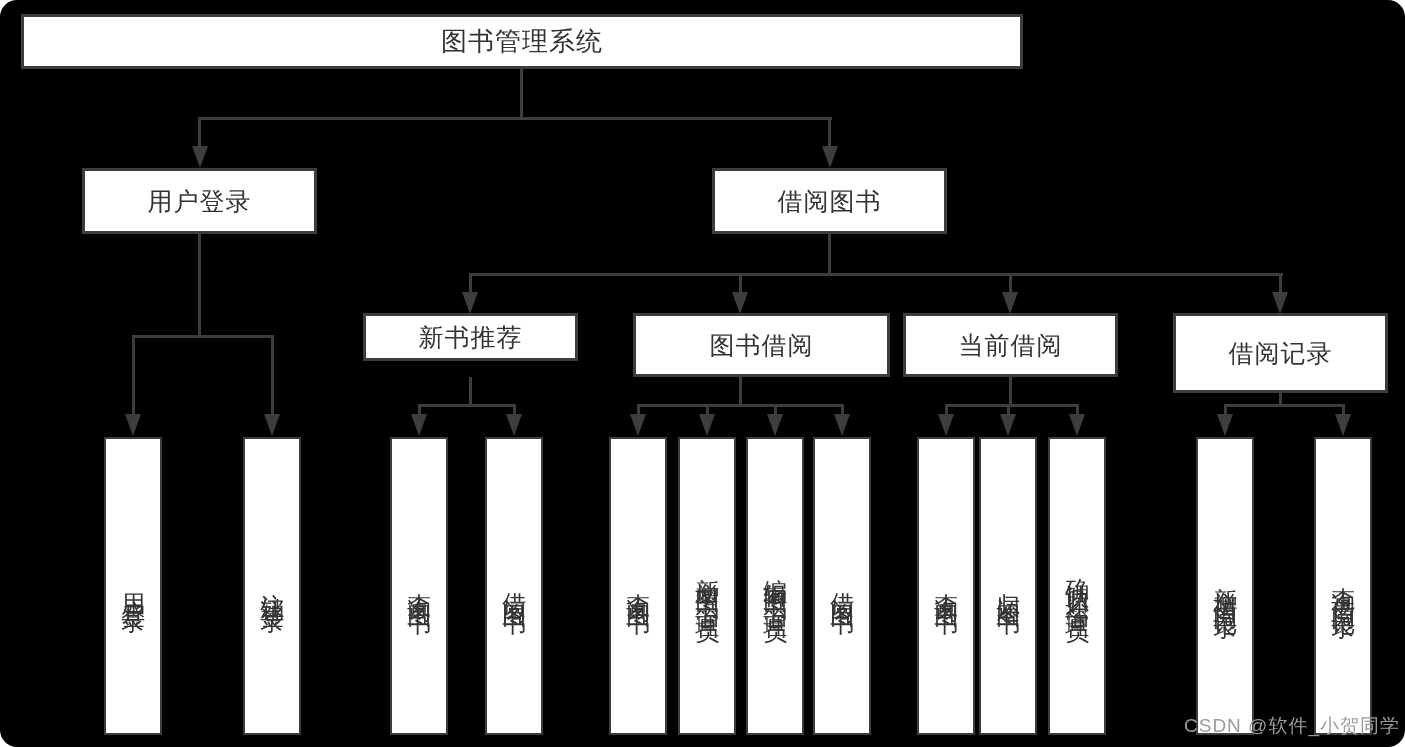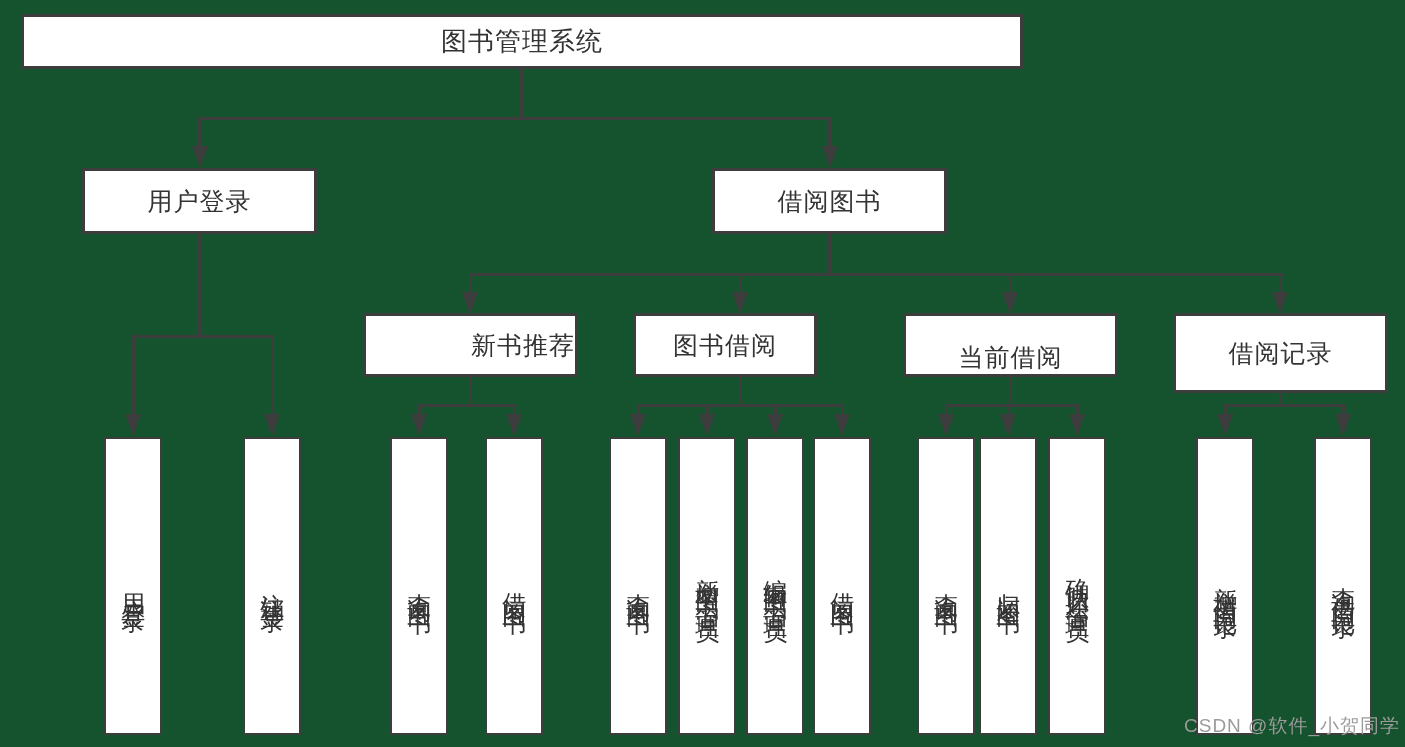--- a/index.html
+++ b/index.html
@@ -1,22 +1,23 @@
 <!DOCTYPE html>
 <html><head>
 <meta charset="utf-8">
 <style>
   html, body { margin: 0; padding: 0; background: #ffffff; }
   #stage {
     position: relative;
     width: 1405px;
     height: 747px;
-    background: #14532d;
+    background: #000000;
     font-family: "Liberation Sans", sans-serif;
     overflow: hidden;
+    border-radius: 17px;
   }
   .box-h {
     position: absolute;
     box-sizing: border-box;
     background: #ffffff;
     border: 3px solid #3d3d3d;
     display: flex;
     align-items: center;
     justify-content: center;
     color: #333333;
@@ -106,27 +107,27 @@
   <div class="line" style="left:469px; top:273px; width:814px; height:3px;"></div>
   <div class="line" style="left:469px; top:273px; width:3px; height:20px;"></div>
   <div class="ah" style="left:462px; top:292px;"></div>
   <div class="line" style="left:739px; top:273px; width:3px; height:20px;"></div>
   <div class="ah" style="left:732px; top:292px;"></div>
   <div class="line" style="left:1009px; top:273px; width:3px; height:20px;"></div>
   <div class="ah" style="left:1002px; top:292px;"></div>
   <div class="line" style="left:1279px; top:273px; width:3px; height:20px;"></div>
   <div class="ah" style="left:1272px; top:292px;"></div>
 
-  <div class="box-h" style="left:363px; top:313px; width:215px; height:64px;justify-content:flex-end;">
+  <div class="box-h" style="left:363px; top:313px; width:215px; height:48px;">
     <span>新书推荐</span>
   </div>
-  <div class="box-h" style="left:633px; top:313px; width:184px; height:64px;font-family:Liberation Mono, monospace;">
+  <div class="box-h" style="left:633px; top:313px; width:257px; height:64px;font-family:Liberation Mono, monospace;">
     <span>图书借阅</span>
   </div>
-  <div class="box-h" style="left:903px; top:313px; width:215px; height:64px;align-items:flex-end;">
+  <div class="box-h" style="left:903px; top:313px; width:215px; height:64px;">
     <span>当前借阅</span>
   </div>
   <div class="box-h" style="left:1173px; top:313px; width:215px; height:80px;">
     <span>借阅记录</span>
   </div>
 
   <div class="line" style="left:469px; top:377px; width:3px; height:29px;"></div>
   <div class="line" style="left:418px; top:404px; width:98px; height:3px;"></div>
   <div class="line" style="left:418px; top:404px; width:3px; height:12px;"></div>
   <div class="ah" style="left:411px; top:414px;"></div>

